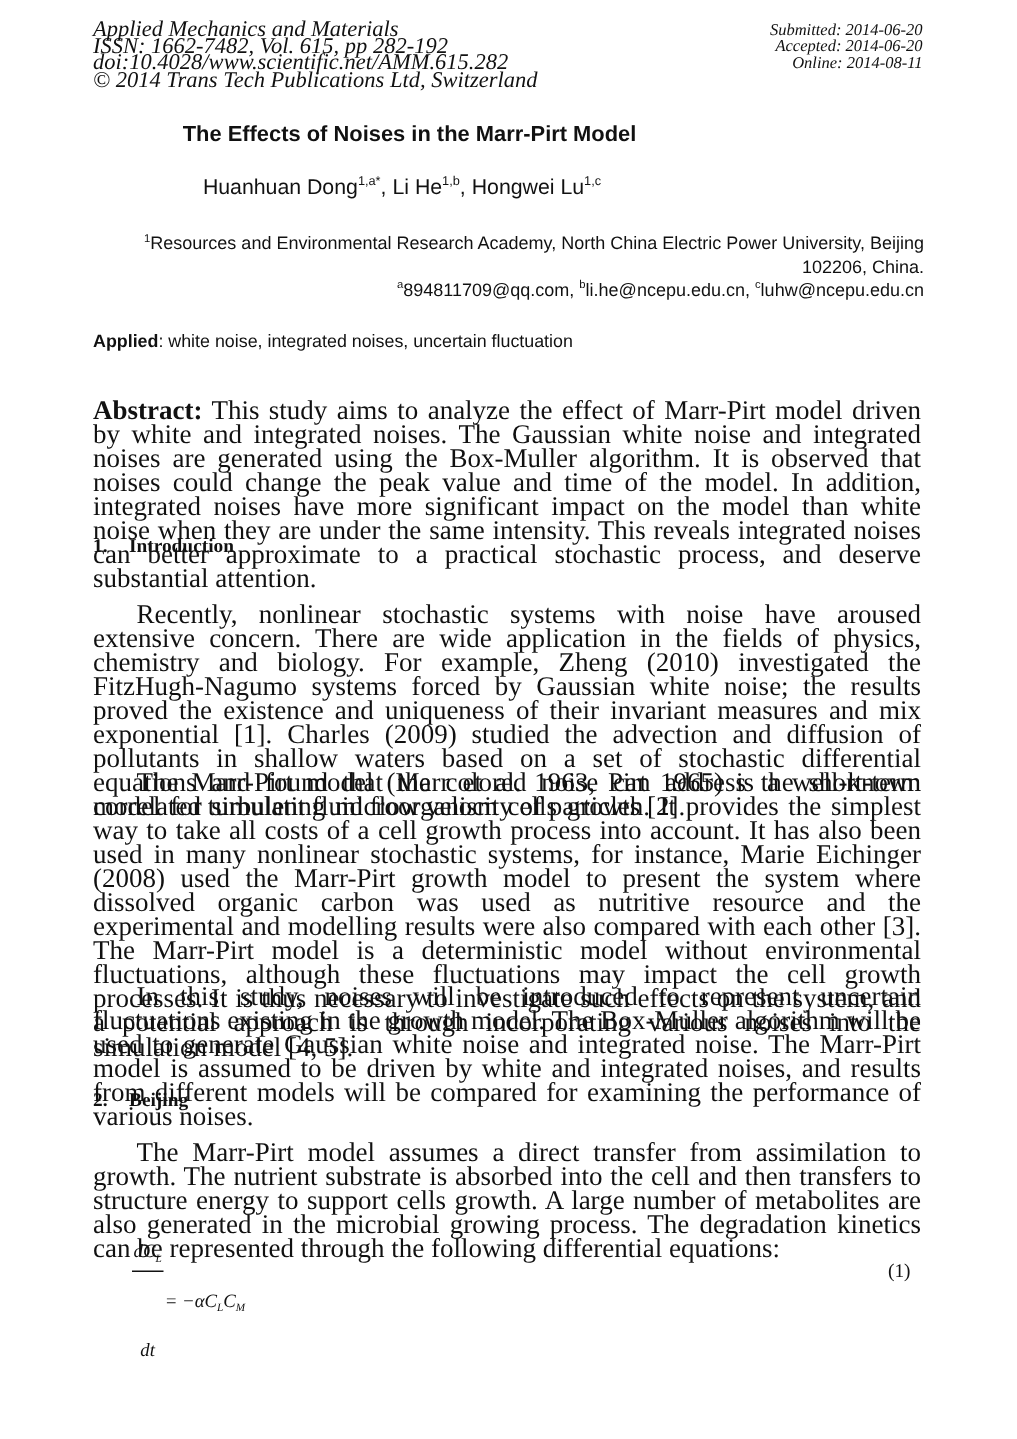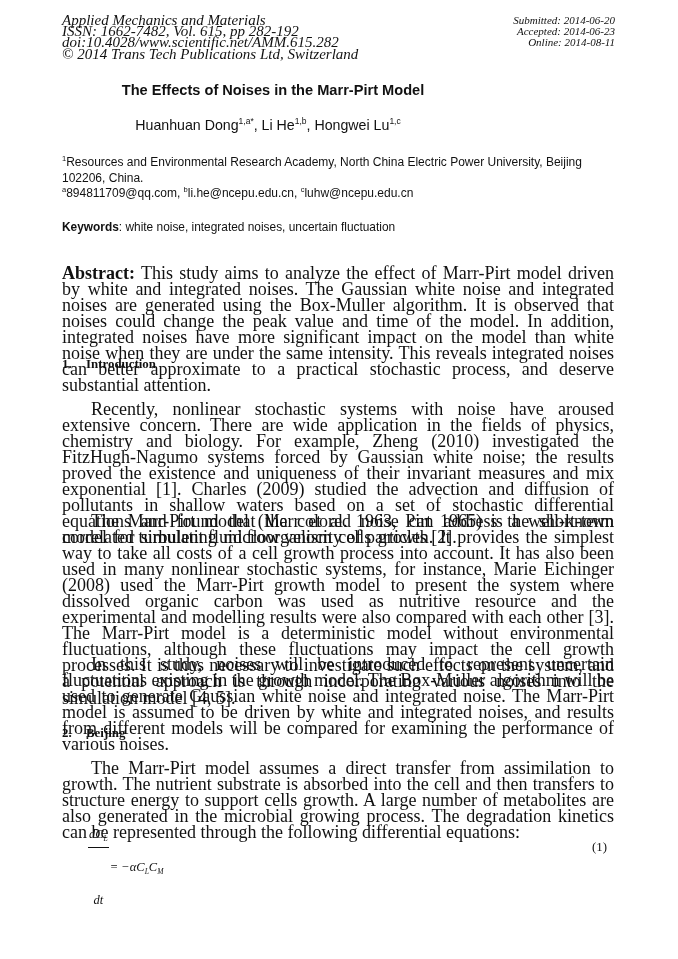--- a/index.html
+++ b/index.html
@@ -5,21 +5,21 @@
   html, body { margin: 0; padding: 0; background: #ffffff; }
   body { width: 678px; height: 959px; position: relative; overflow: hidden; color: #111; }
 
   .hdr-left { position: absolute; left: 62px; top: 15px; font-size: 15px; line-height: 11.2px; font-style: italic; font-family: "Liberation Serif", serif; }
   .hdr-right { position: absolute; right: 63px; top: 15px; font-size: 11px; line-height: 11.2px; font-style: italic; text-align: right; font-family: "Liberation Serif", serif; }
   .hdr-left div, .hdr-right div { white-space: nowrap; }
 
   .title { position: absolute; left: 0; width: 546px; top: 82px; text-align: center; font-family: "Liberation Sans", sans-serif; font-weight: bold; font-size: 14.6px; }
   .authors { position: absolute; left: 0; width: 536px; top: 117px; text-align: center; font-family: "Liberation Sans", sans-serif; font-size: 14.2px; }
   .authors sup { font-size: 8.5px; vertical-align: 6px; line-height: 0; }
-  .affil { position: absolute; left: 62px; width: 554px; top: 155px; text-align: left; font-family: "Liberation Sans", sans-serif; font-size: 12px; line-height: 15.5px; }
+  .affil { position: absolute; left: 62px; width: 554px; top: 155px; text-align: right; font-family: "Liberation Sans", sans-serif; font-size: 12px; line-height: 15.5px; }
   .affil sup { font-size: 7.5px; vertical-align: 5px; line-height: 0; }
 
   .keywords { position: absolute; left: 62px; top: 220px; font-family: "Liberation Sans", sans-serif; font-size: 11.9px; }
   .keywords b { font-weight: bold; }
 
   .para { position: absolute; left: 62px; width: 552px; font-family: "Liberation Serif", serif; font-size: 18px; line-height: 16.05px; text-align: justify; margin-top: 14px; }
   .para .lbl { font-weight: bold; }
   .indent { text-indent: 29px; }
 
   .sec { position: absolute; left: 62px; font-family: "Liberation Serif", serif; font-weight: bold; font-size: 12.9px; }
@@ -36,37 +36,37 @@
 <body>
 
 <div class="hdr-left">
   <div>Applied Mechanics and Materials</div>
   <div>ISSN: 1662-7482, Vol. 615, pp 282-192</div>
   <div>doi:10.4028/www.scientific.net/AMM.615.282</div>
   <div>© 2014 Trans Tech Publications Ltd, Switzerland</div>
 </div>
 <div class="hdr-right">
   <div>Submitted: 2014-06-20</div>
-  <div>Accepted: 2014-06-23</div>
+  <div>Accepted: 2014-06-20</div>
   <div>Online: 2014-08-11</div>
 </div>
 
 <div class="title">The Effects of Noises in the Marr-Pirt Model</div>
 
 <div class="authors">
   <span>Huanhuan Dong</span><sup>1,a*</sup><span>, </span><span>Li He</span><sup>1,b</sup><span>, </span><span>Hongwei Lu</span><sup>1,c</sup>
 </div>
 
 <div class="affil">
   <div><sup>1</sup><span>Resources and Environmental Research Academy, North China Electric Power University, Beijing 102206, China.</span></div>
   <div><sup>a</sup><span>894811709@qq.com</span><span>, </span><sup>b</sup><span>li.he@ncepu.edu.cn</span><span>, </span><sup>c</sup><span>luhw@ncepu.edu.cn</span></div>
 </div>
 
 <div class="keywords">
-  <b>Keywords</b><span>: white noise, integrated noises, uncertain fluctuation</span>
+  <b>Applied</b><span>: white noise, integrated noises, uncertain fluctuation</span>
 </div>
 
 <div class="para" style="top:251px;">
   <span class="lbl">Abstract:</span><span> This study aims to analyze the effect of Marr-Pirt model driven by white and integrated noises. The Gaussian white noise and integrated noises are generated using the Box-Muller algorithm. It is observed that noises could change the peak value and time of the model. In addition, integrated noises have more significant impact on the model than white noise when they are under the same intensity. This reveals integrated noises can better approximate to a practical stochastic process, and deserve substantial attention.</span>
 </div>
 
 <div class="sec" style="top:357px;">
   <span class="num">1.</span><span>Introduction</span>
 </div>
 

